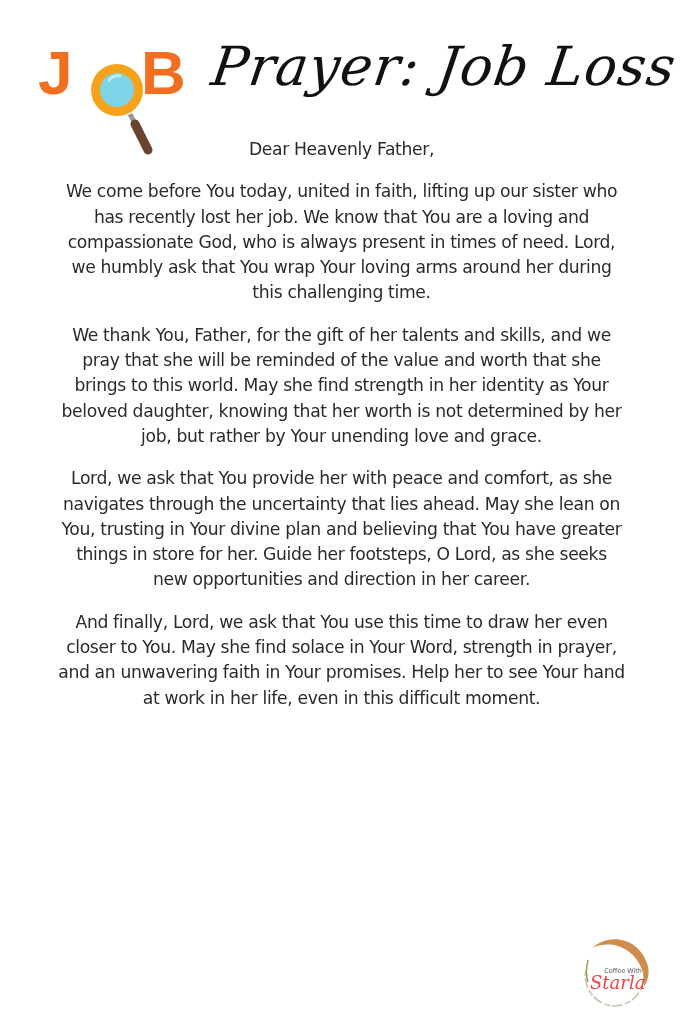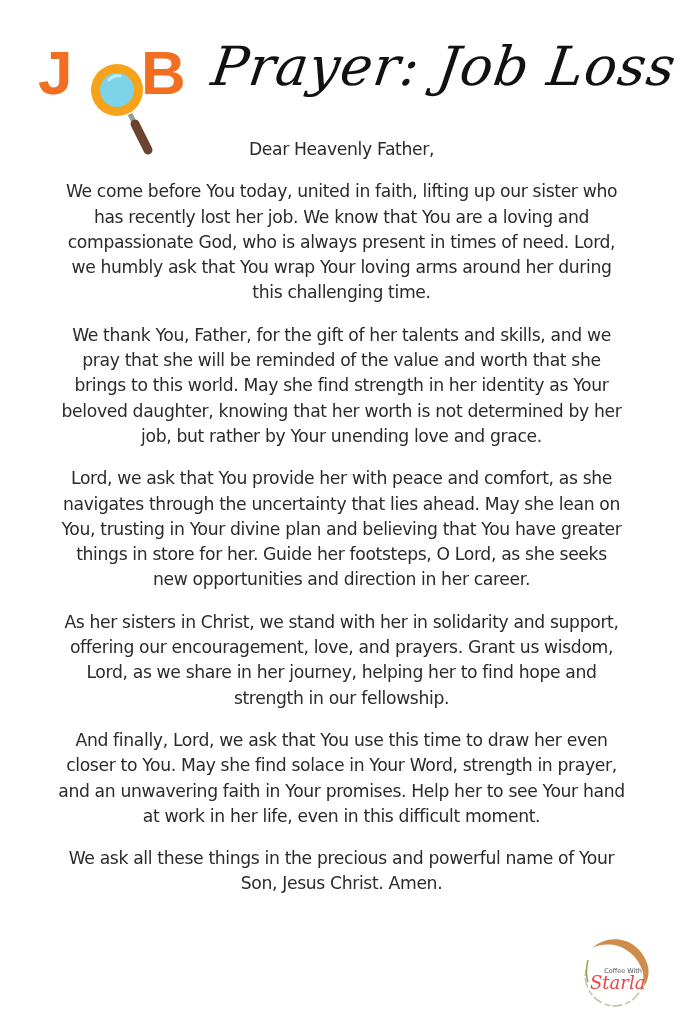--- a/index.html
+++ b/index.html
@@ -64,23 +64,21 @@
   <span class="logo-letter logo-b">B</span>
 </div>
 
 <div class="title">Prayer: Job Loss</div>
 
 <div class="prayer">
   <p>Dear Heavenly Father,</p>
   <p>We come before You today, united in faith, lifting up our sister who has recently lost her job. We know that You are a loving and compassionate God, who is always present in times of need. Lord, we humbly ask that You wrap Your loving arms around her during this challenging time.</p>
   <p>We thank You, Father, for the gift of her talents and skills, and we pray that she will be reminded of the value and worth that she brings to this world. May she find strength in her identity as Your beloved daughter, knowing that her worth is not determined by her job, but rather by Your unending love and grace.</p>
   <p>Lord, we ask that You provide her with peace and comfort, as she navigates through the uncertainty that lies ahead. May she lean on You, trusting in Your divine plan and believing that You have greater things in store for her. Guide her footsteps, O Lord, as she seeks new opportunities and direction in her career.</p>
-  <p>As her sisters in Christ, we stand with her in solidarity and support, offering our encouragement, love, and prayers. Grant us wisdom, Lord, as we share in her journey, helping her to find hope and strength in our fellowship.</p>
   <p>And finally, Lord, we ask that You use this time to draw her even closer to You. May she find solace in Your Word, strength in prayer, and an unwavering faith in Your promises. Help her to see Your hand at work in her life, even in this difficult moment.</p>
-  <p>We ask all these things in the precious and powerful name of Your Son, Jesus Christ. Amen.</p>
 </div>
 
 <div class="badge">
   <svg width="84" height="84" viewBox="0 0 84 84" style="position:absolute;left:0;top:0;">
     <path d="M12 40 A30 30 0 0 0 40 76 A30 30 0 0 0 70 44" stroke="#c8c2aa" stroke-width="1.6" fill="none" stroke-dasharray="6 2 10 3"></path>
     <path d="M18 18 C36 2 66 8 74 36 C76 46 72 54 70 56 C72 40 62 22 44 16 C34 13 24 15 18 18 Z" fill="#c9803a" opacity="0.9"></path>
     <path d="M14 30 C12 38 12 46 14 52" stroke="#9aa05a" stroke-width="1.5" fill="none"></path>
   </svg>
   <div class="badge-top">Coffee With</div>
   <div class="badge-script">Starla</div>

